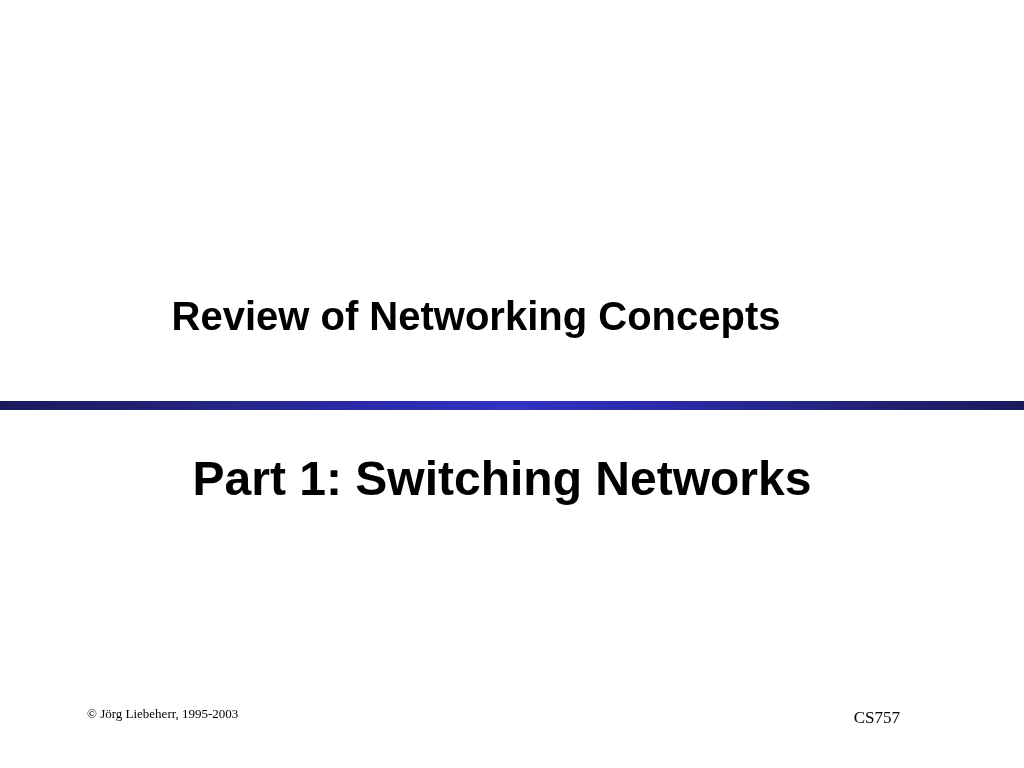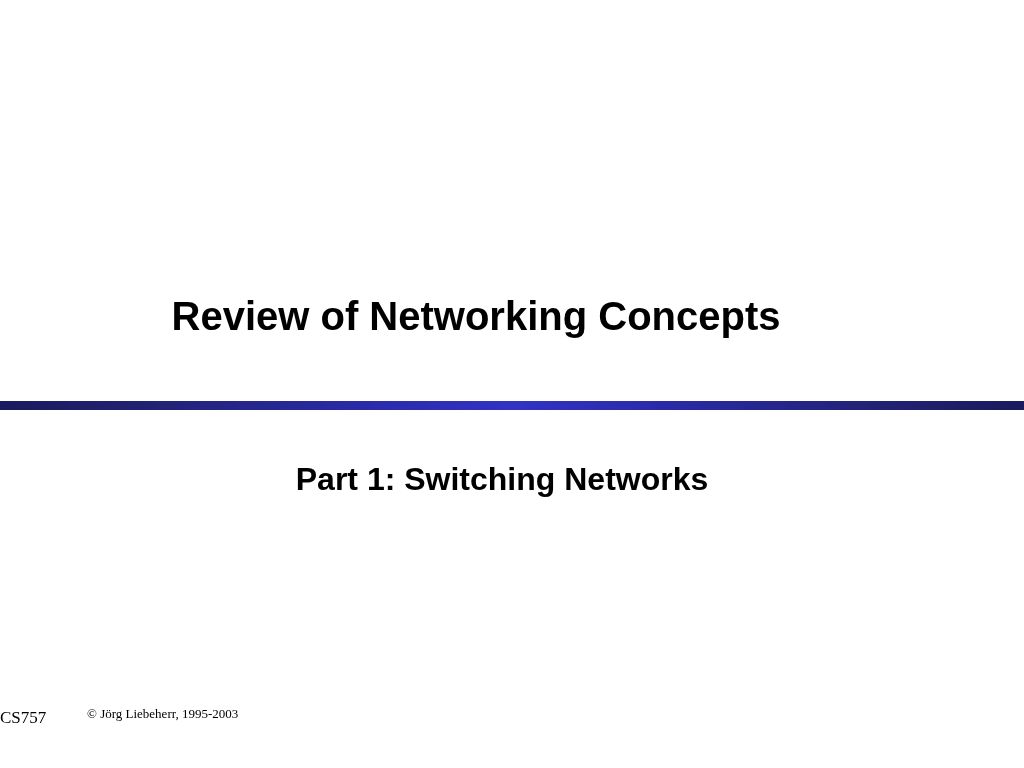--- a/index.html
+++ b/index.html
@@ -45,39 +45,39 @@
         #1a1a5e 100%);
     }
     .subtitle {
       position: absolute;
       left: 0;
       width: 1004px;
       top: 455px;
       text-align: center;
       font-family: "Liberation Sans", sans-serif;
       font-weight: bold;
-      font-size: 32px;
+      font-size: 48px;
       line-height: 48px;
       color: #000000;
     }
     .footer-left {
       position: absolute;
       left: 87px;
       top: 706px;
       font-family: "Liberation Serif", serif;
       font-size: 13px;
       line-height: 16px;
       color: #000000;
     }
     .footer-center {
       position: absolute;
       left: 0;
       width: 900px;
       top: 708px;
-      text-align: left;
+      text-align: right;
       font-family: "Liberation Serif", serif;
       font-size: 17px;
       line-height: 20px;
       color: #000000;
     }
   </style>
 </head>
 <body>
 
 <div class="slide">

